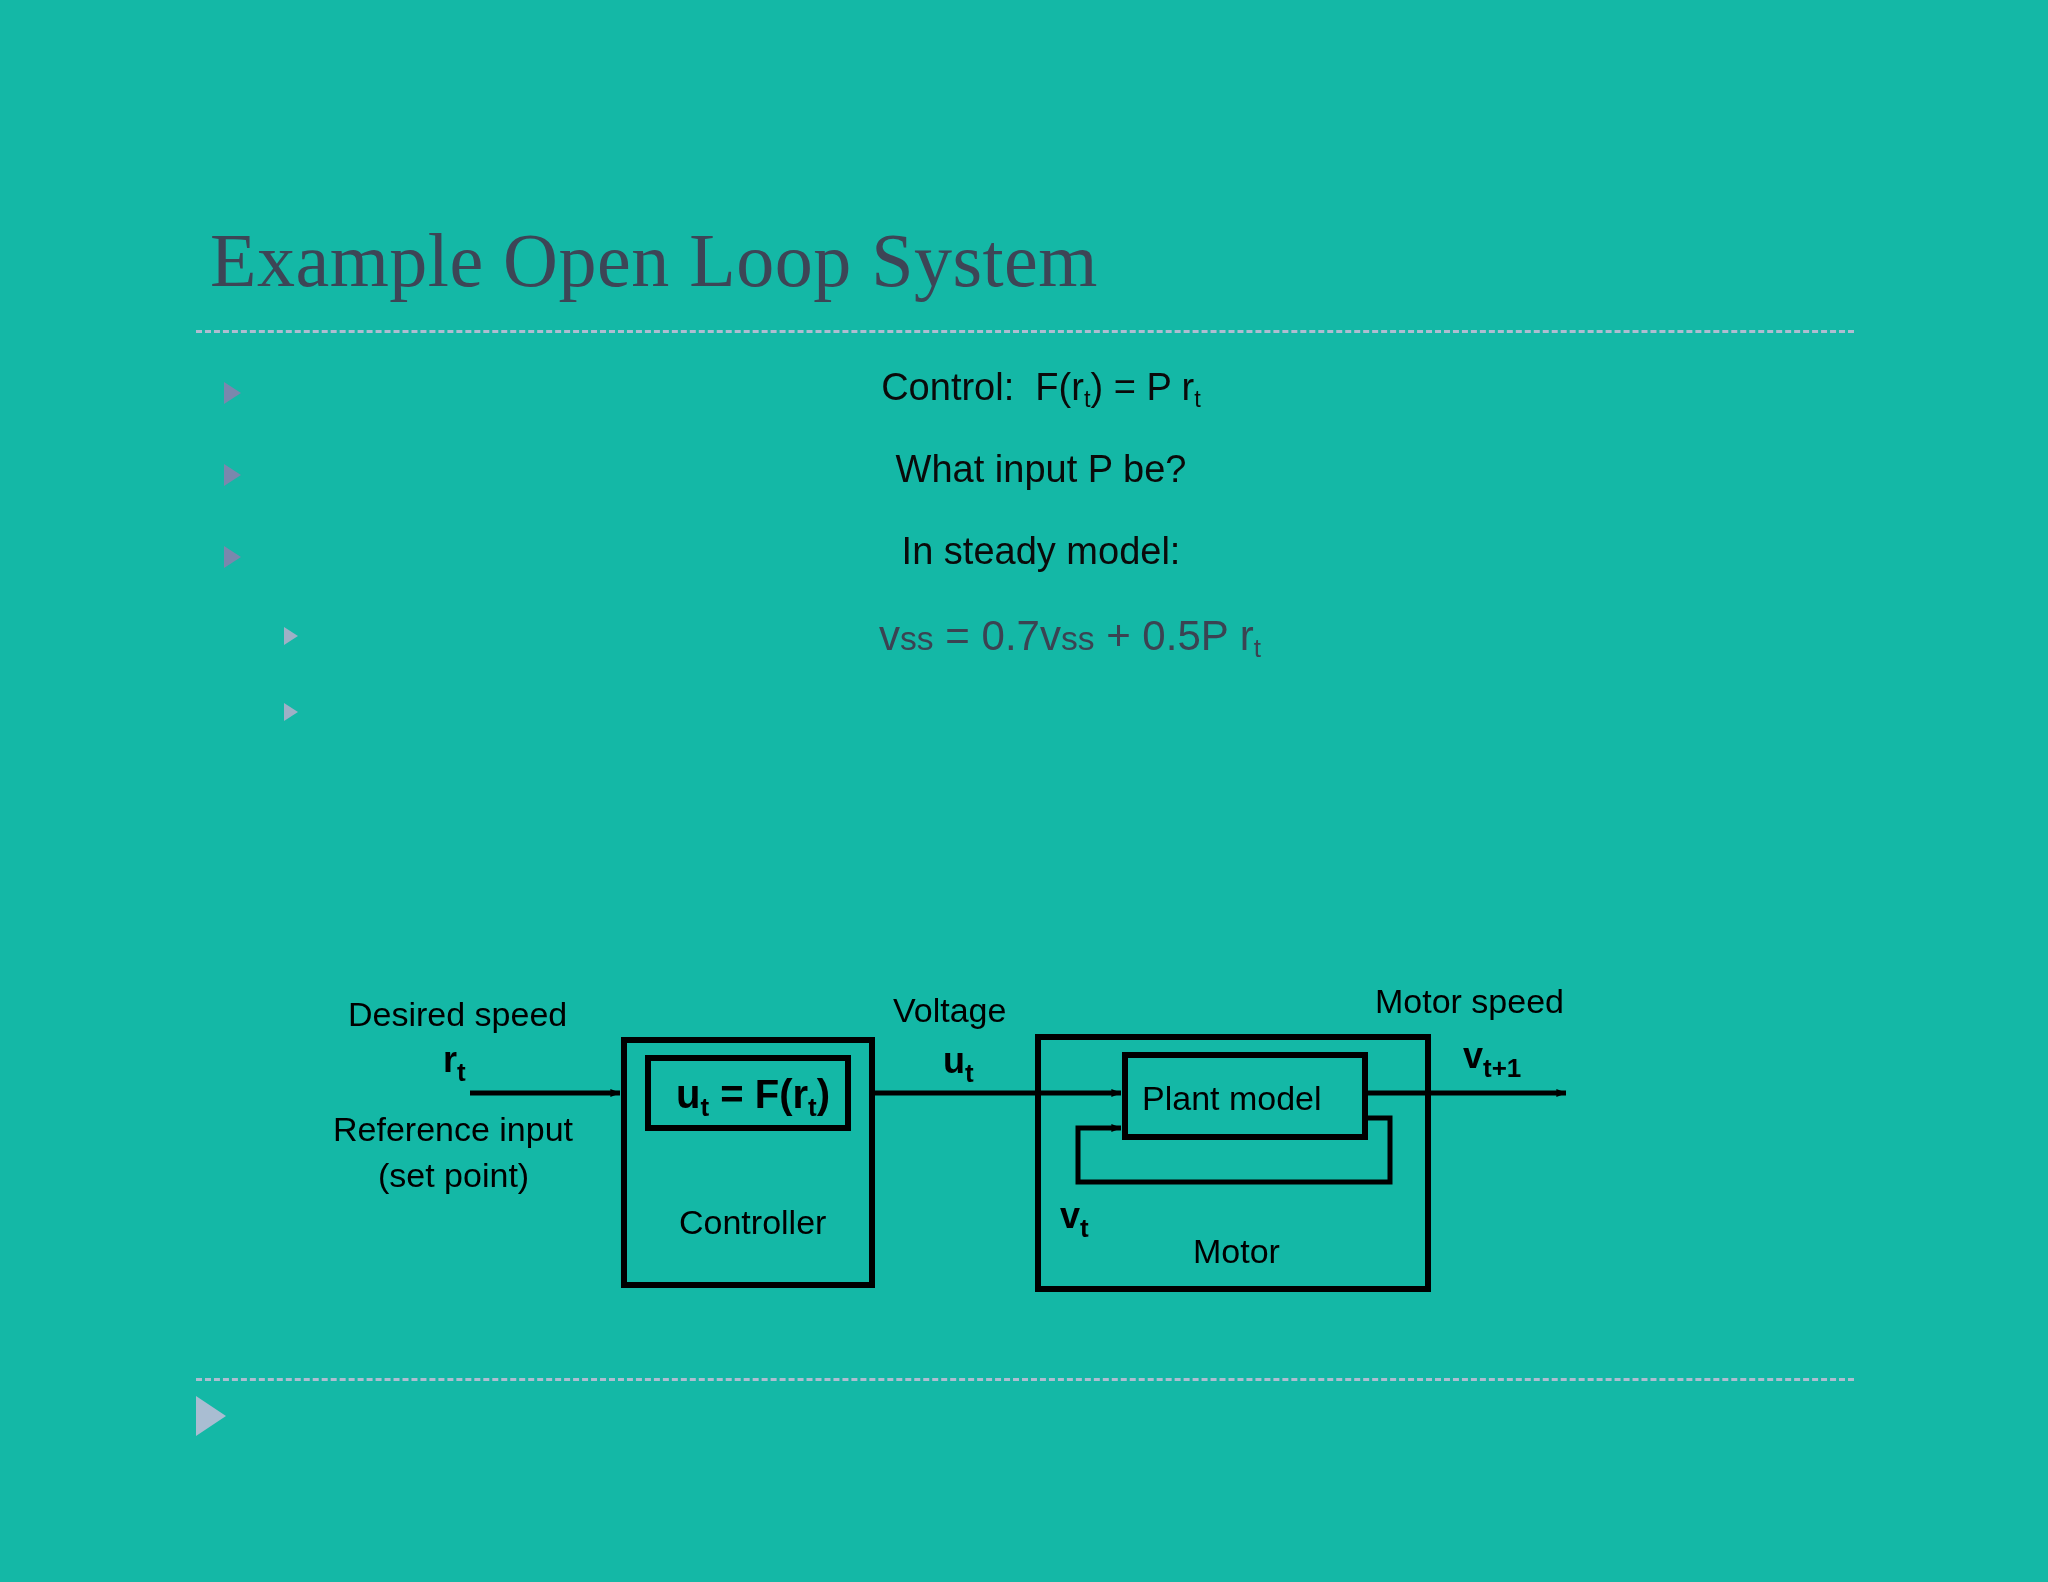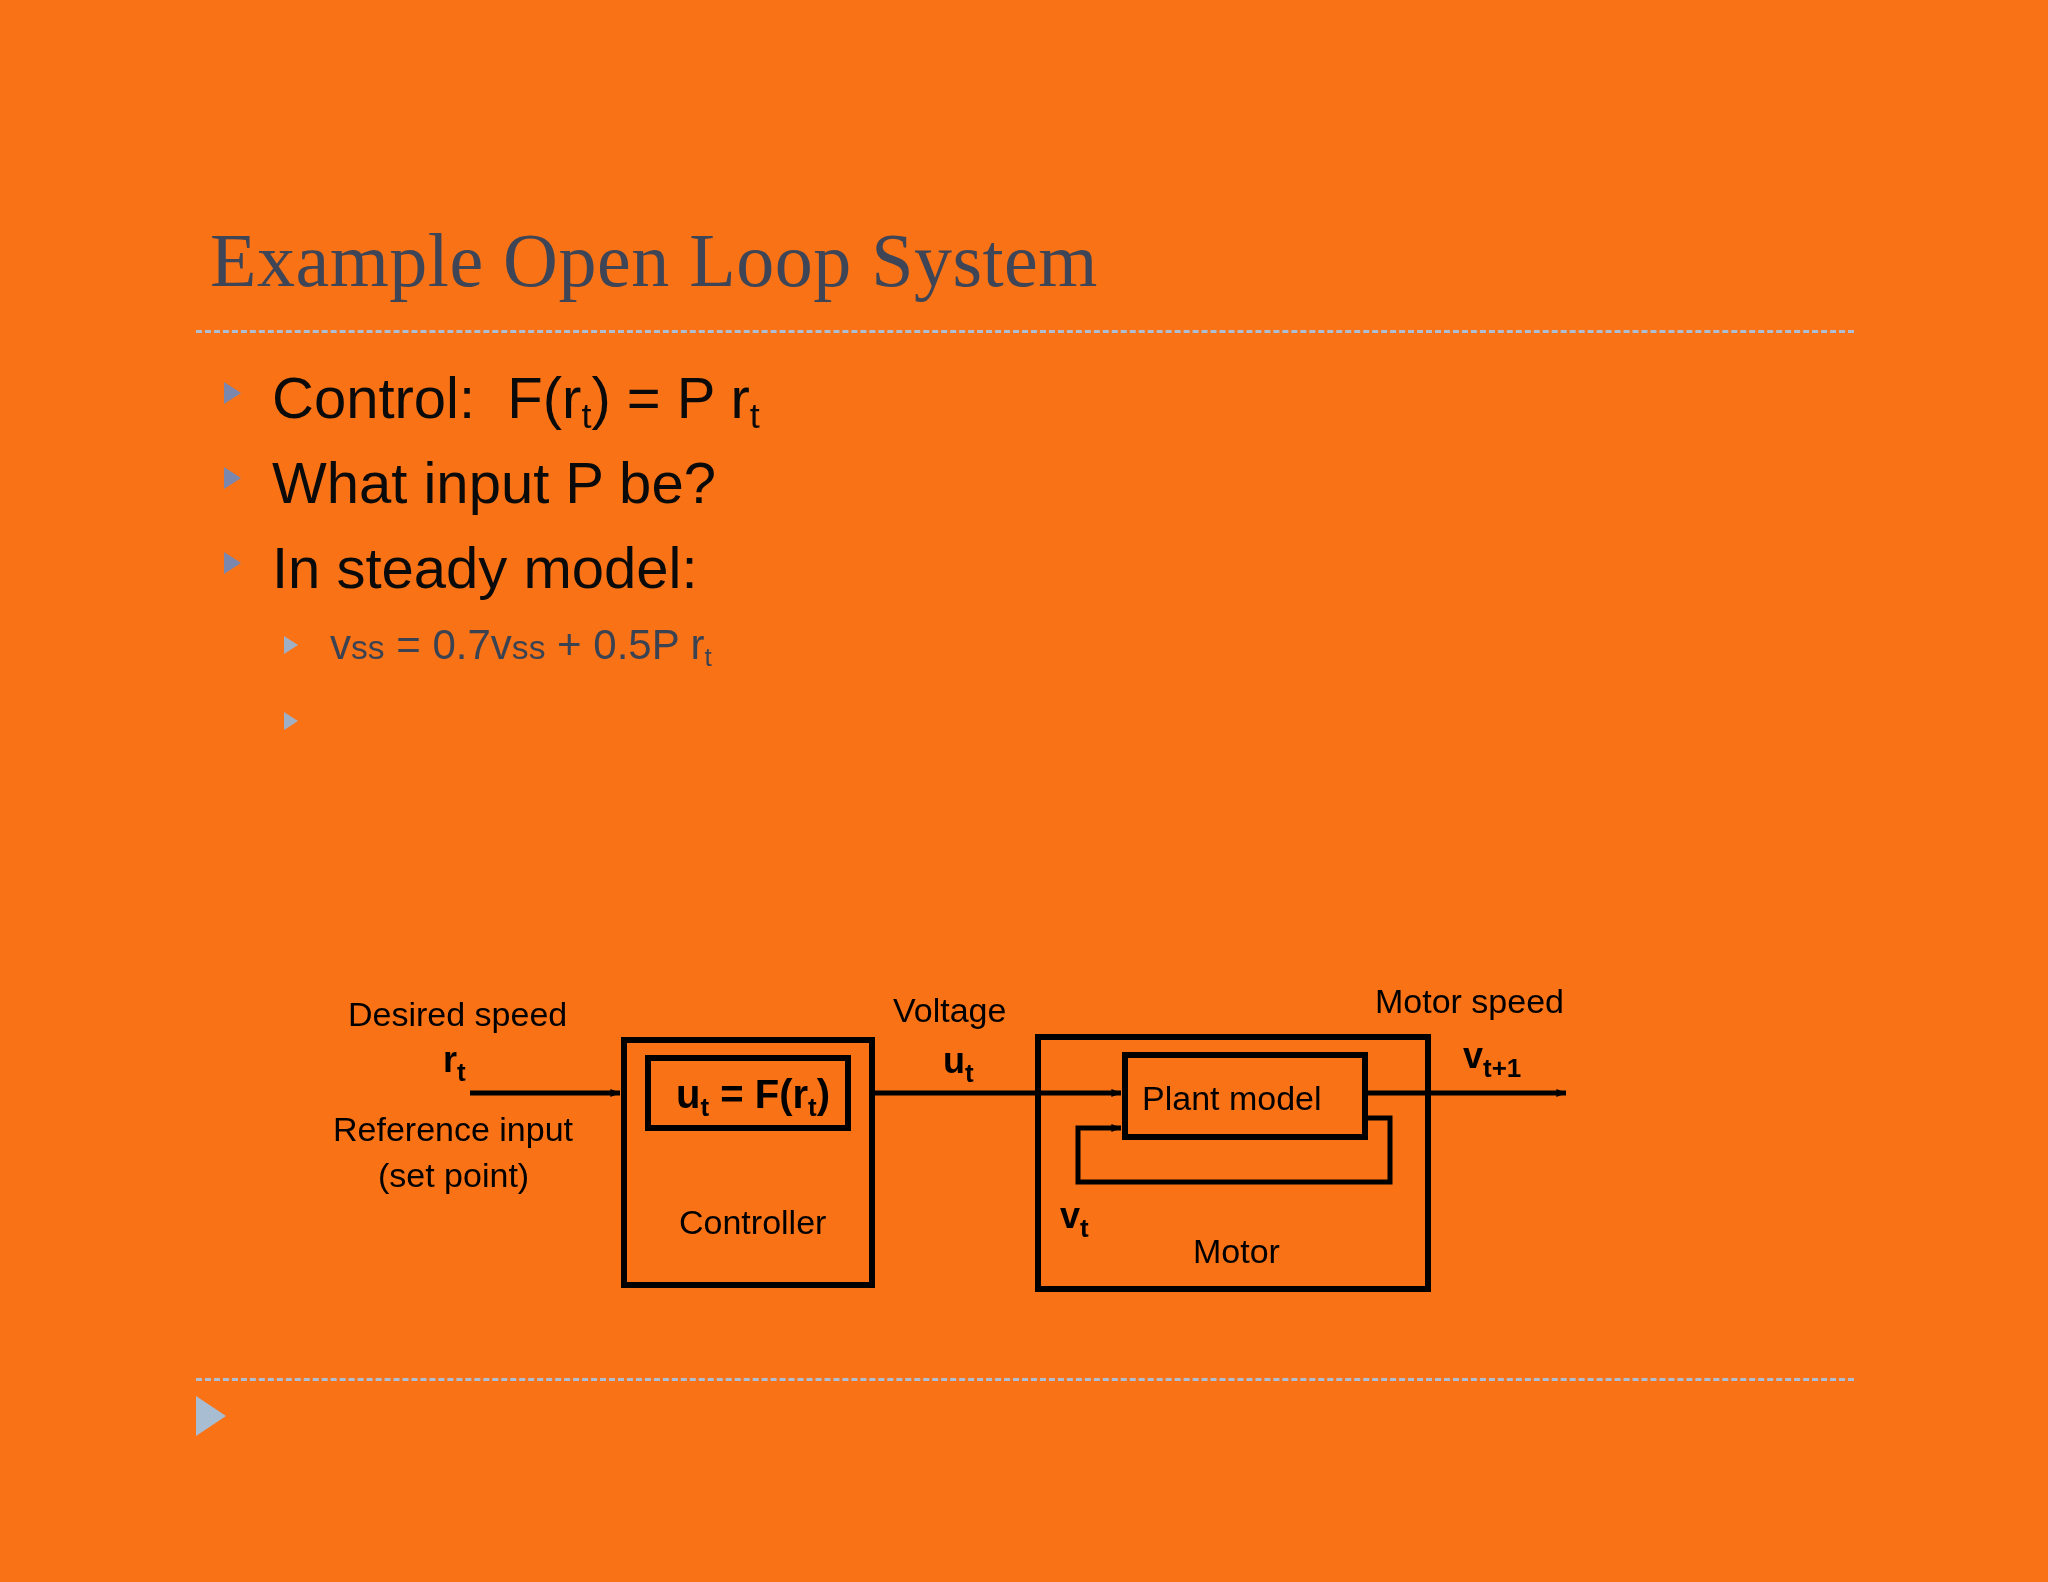--- a/index.html
+++ b/index.html
@@ -13,21 +13,22 @@
     height: 1582px;
     position: relative;
     overflow: hidden;
     font-family: "Liberation Sans", sans-serif;
     -webkit-font-smoothing: antialiased;
   }
 
   .slide {
     position: absolute;
     inset: 0;
-    background: #f97316;
+    background: #14b8a6;
+    text-align: center;
   }
 
   
   .slide-title {
     position: absolute;
     left: 210px;
     top: 222px;
     font-family: "Liberation Serif", serif;
     font-size: 76px;
     line-height: 1.0;
@@ -53,21 +54,21 @@
     left: 210px;
     top: 368px;
     width: 1600px;
   }
 
   .l1 {
     position: relative;
     display: block;
     padding-left: 62px;
     margin: 0 0 24px 0;
-    font-size: 58px;
+    font-size: 38px;
     line-height: 1.05;
     color: #0a0a0a;
     white-space: nowrap;
     min-height: 58px;
   }
   .l1 .tri {
     position: absolute;
     left: 14px;
     top: 14px;
     width: 0;

